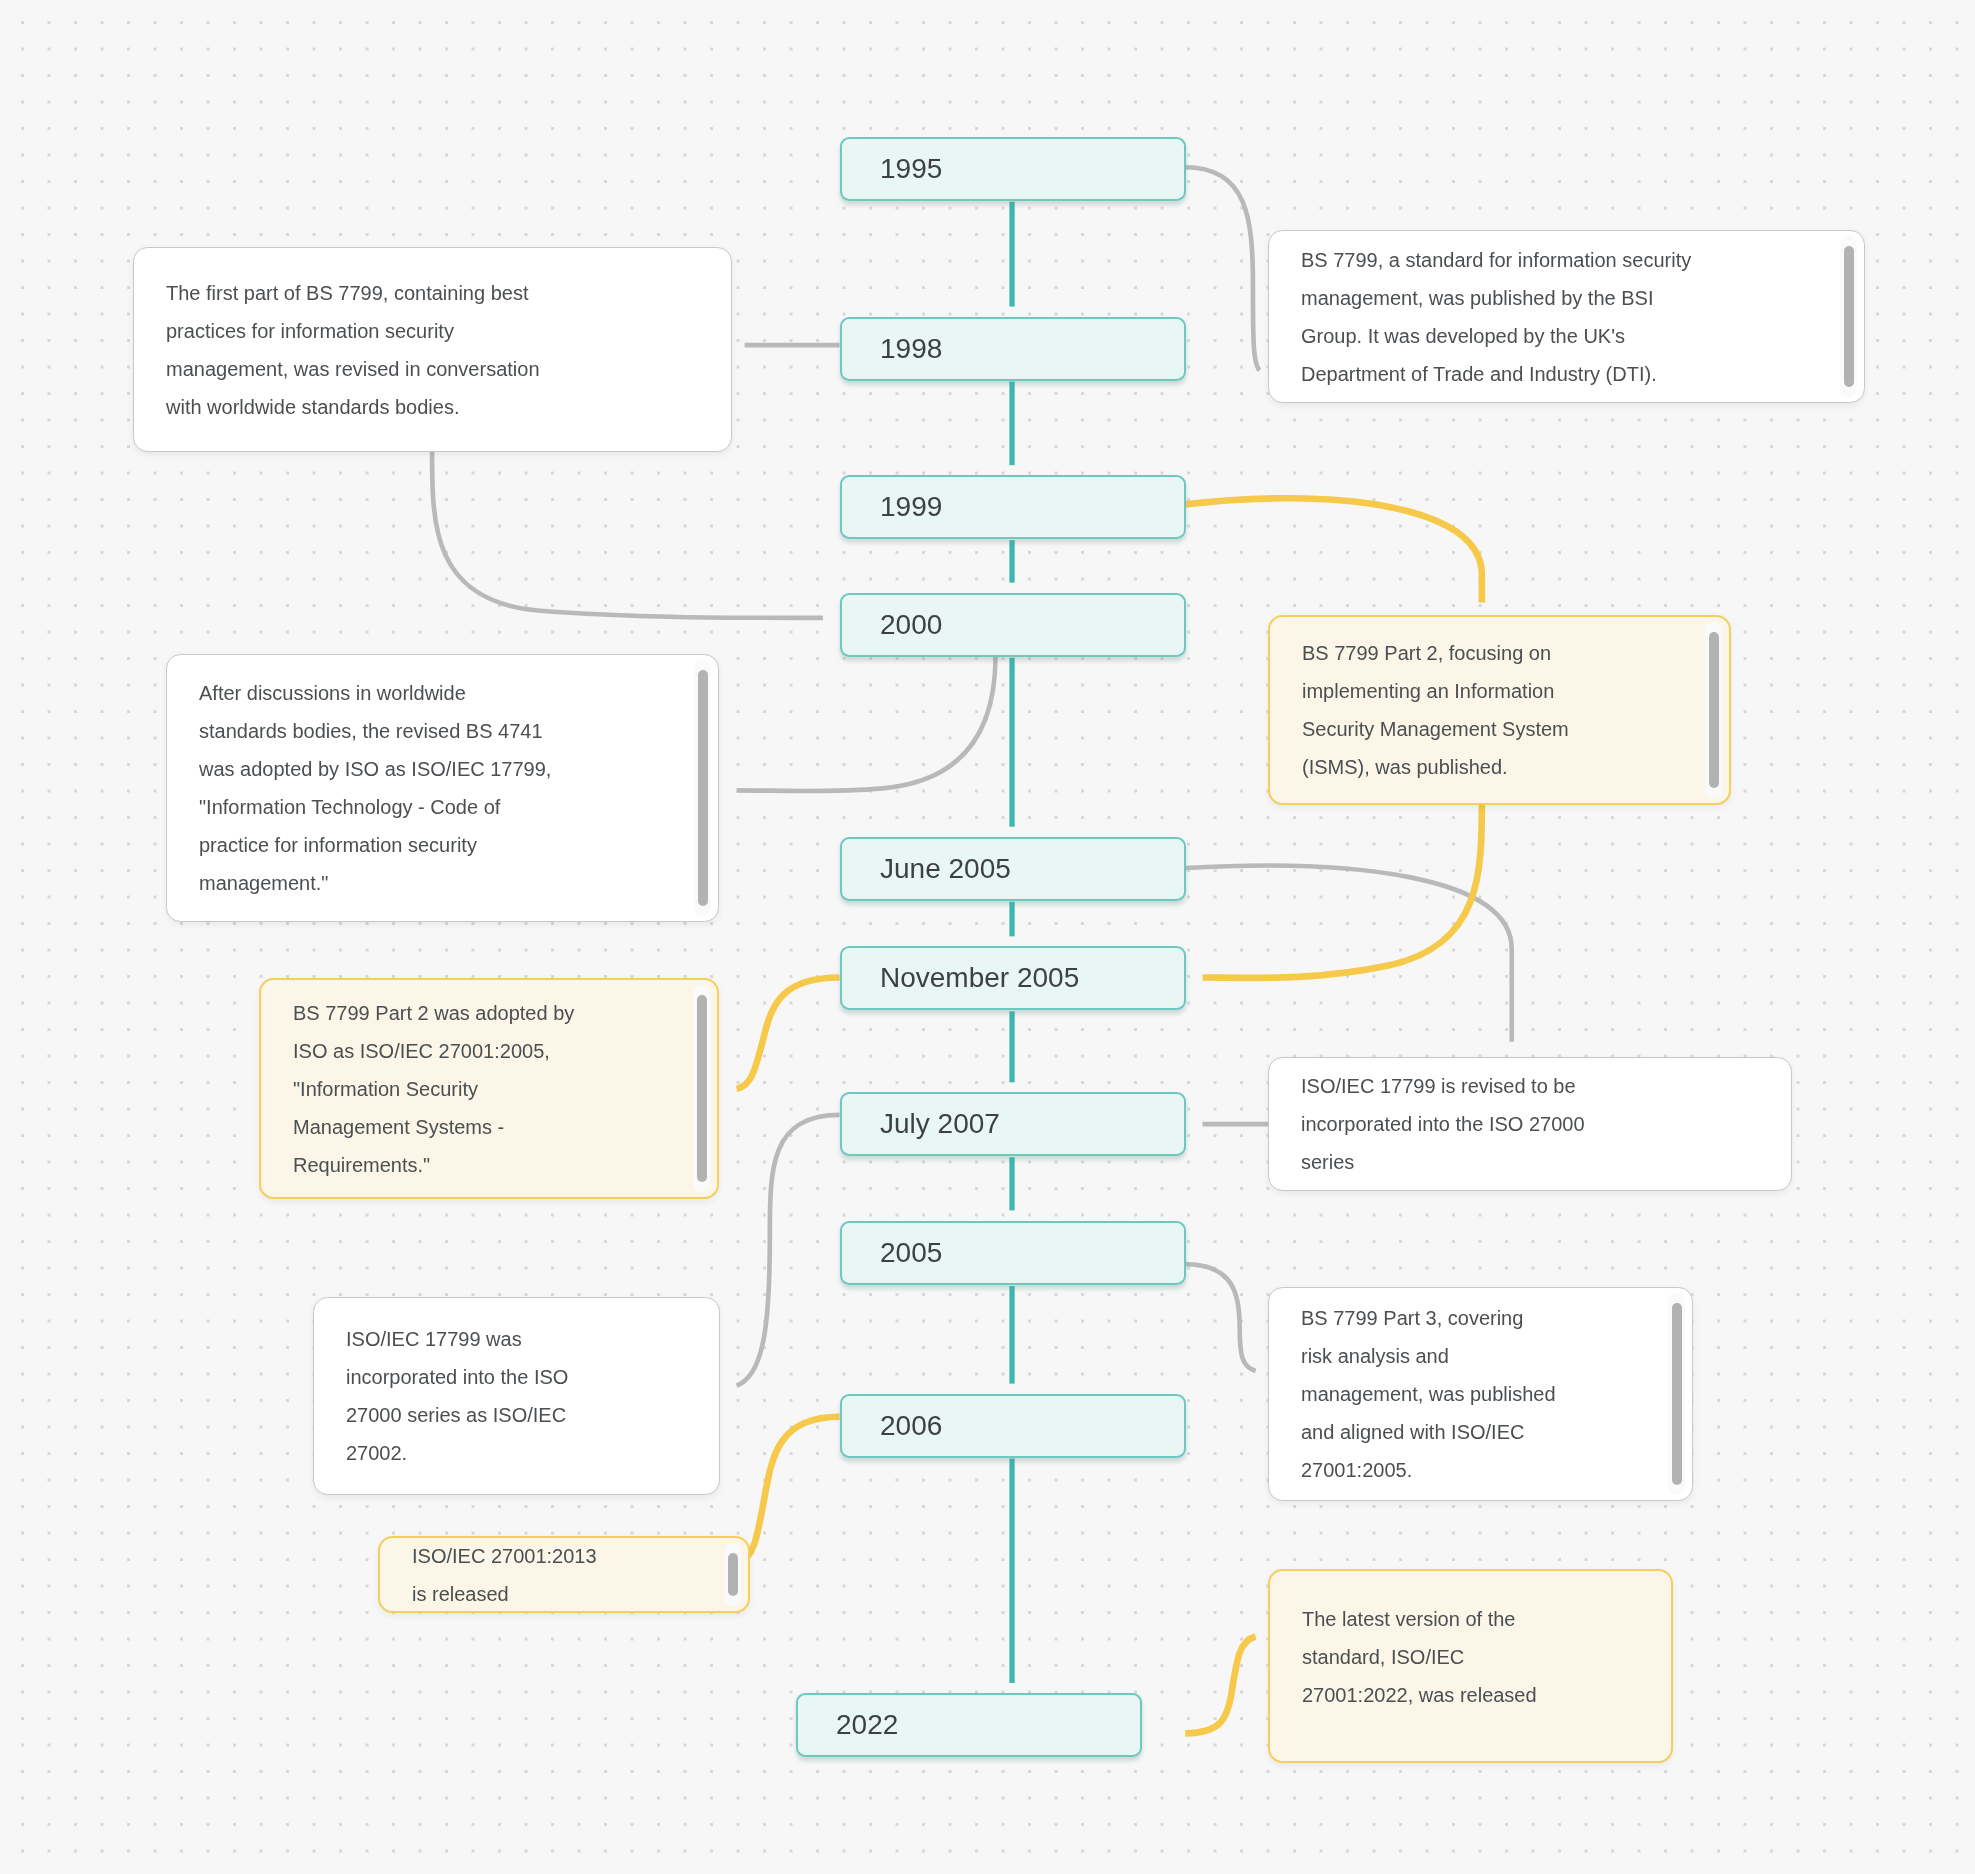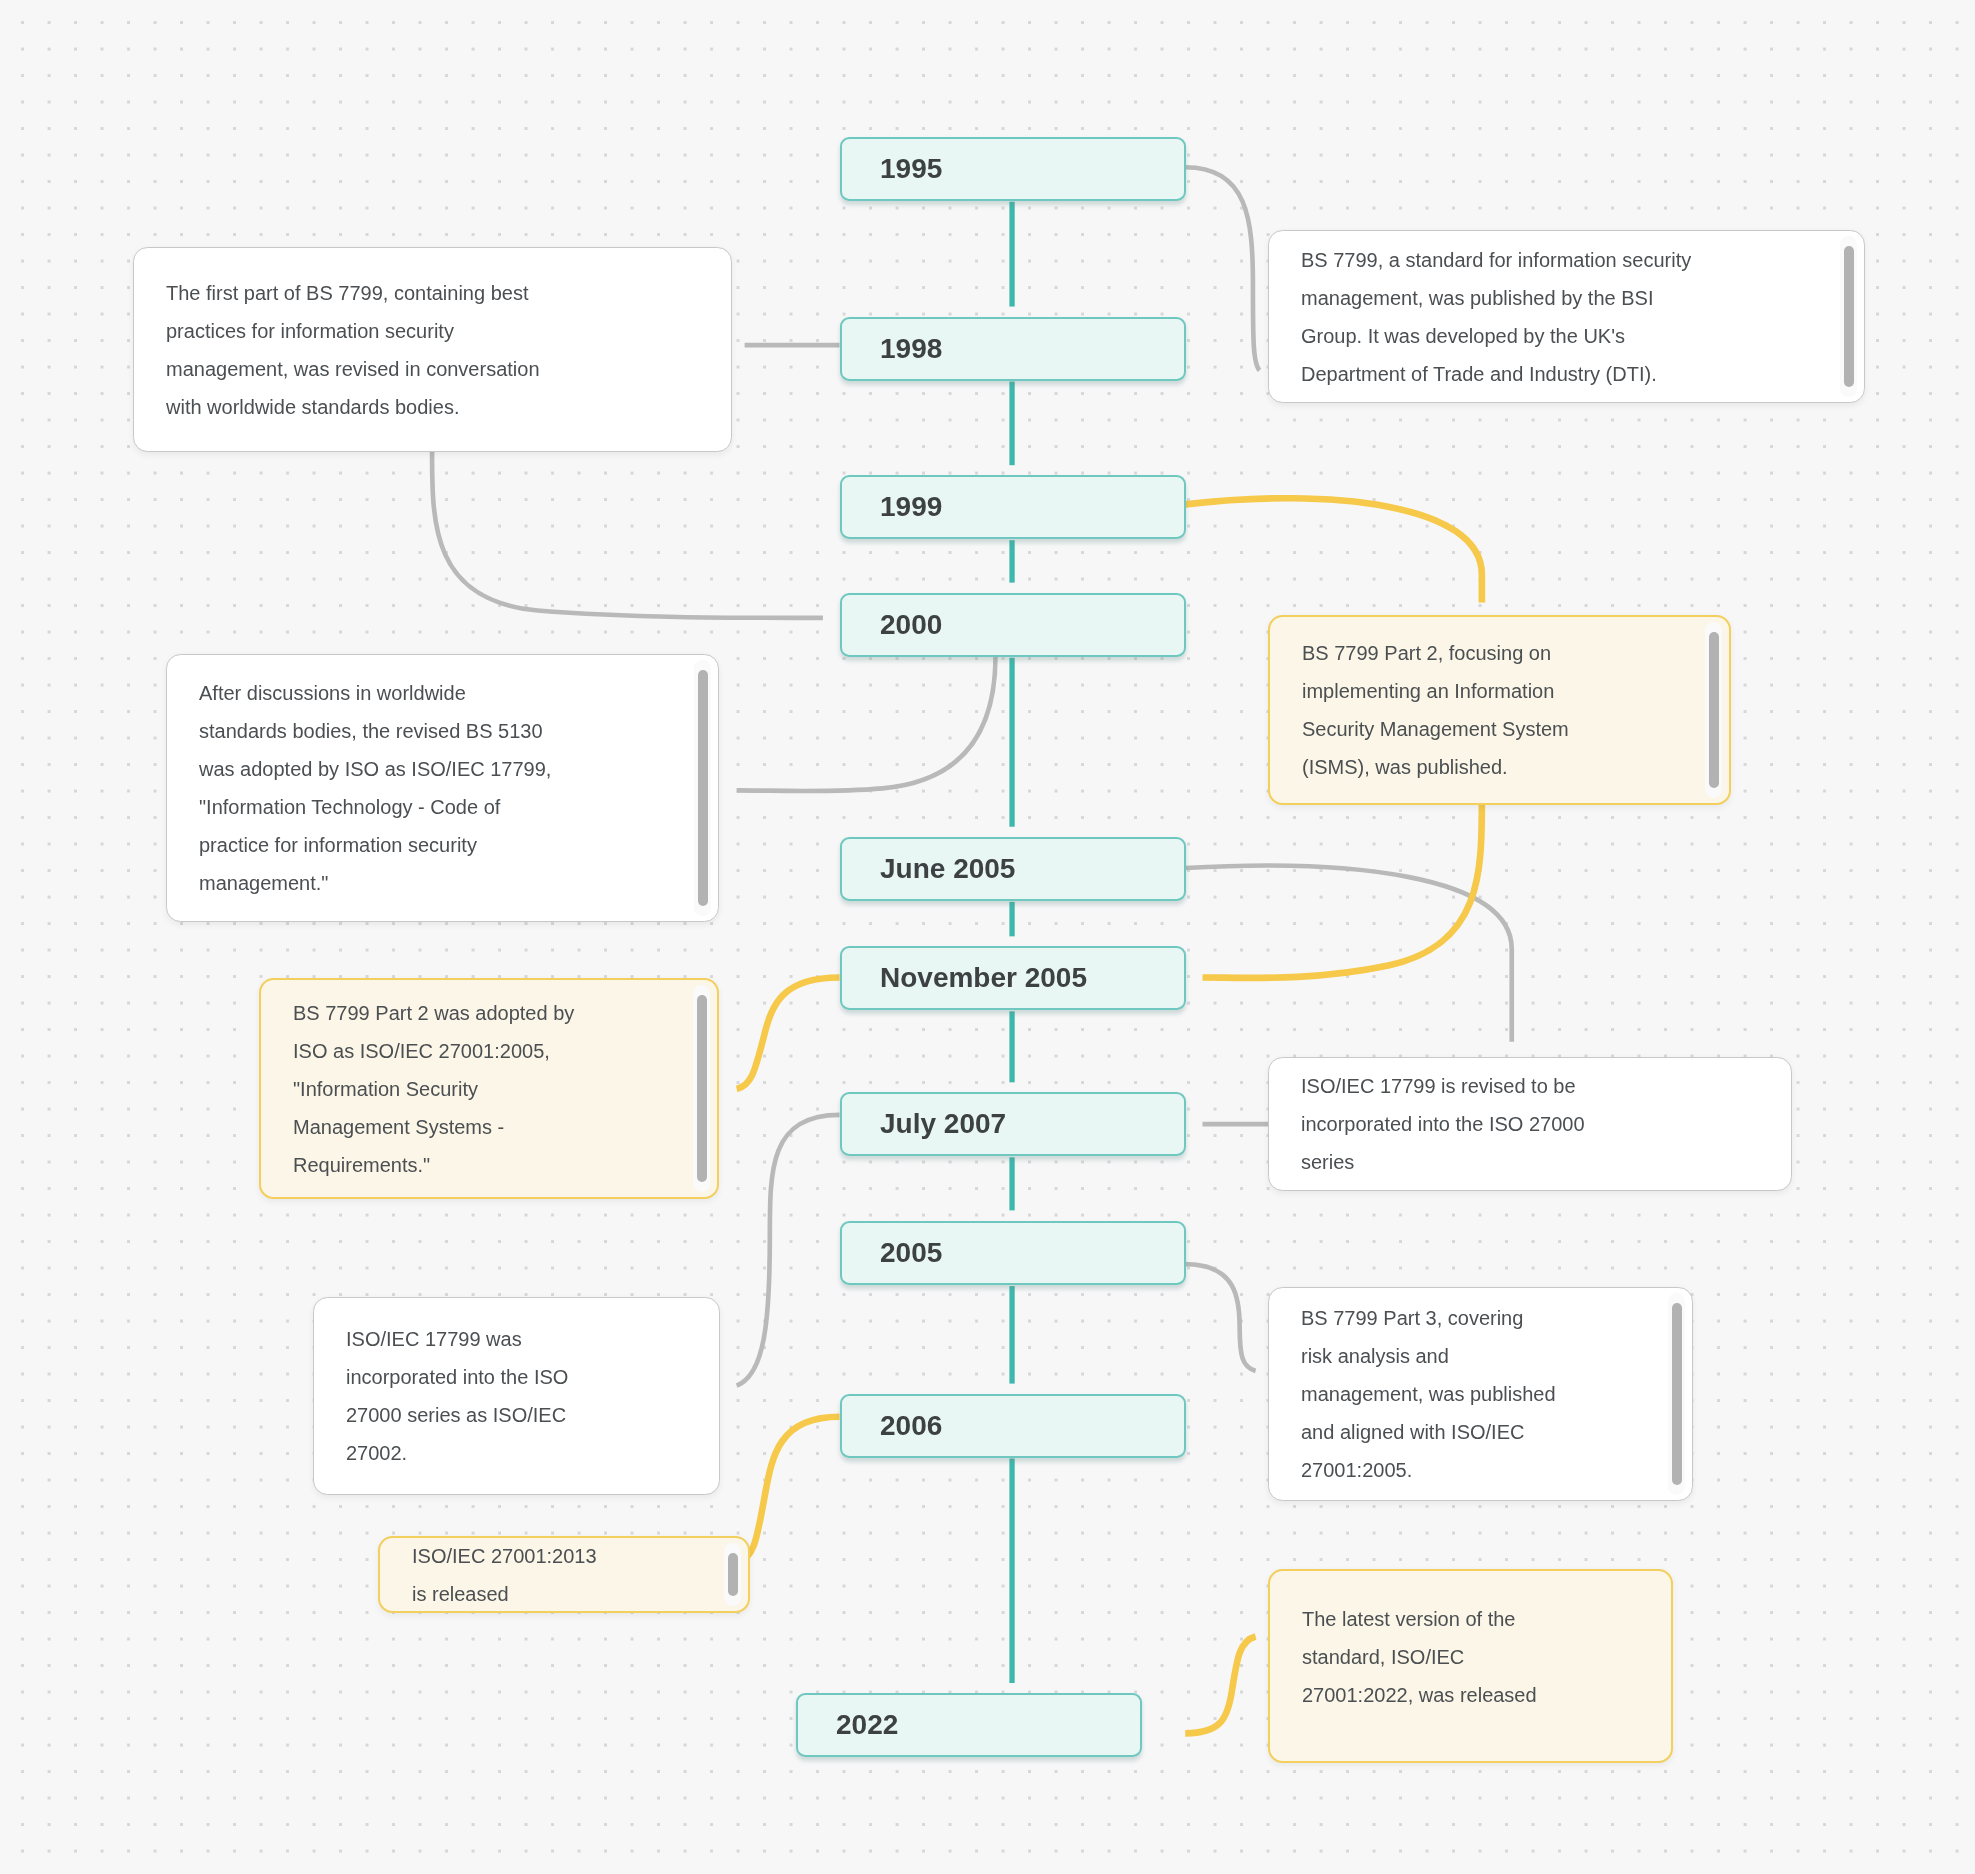--- a/index.html
+++ b/index.html
@@ -13,21 +13,21 @@
   }
   #connector-layer{position:absolute;left:0;top:0;width:1975px;height:1874px;}
   #connector-layer path{fill:none;}
   .conn-teal{stroke:#3eb8ac;stroke-width:8;}
   .conn-gray{stroke:#b9b9b9;stroke-width:7;}
   .conn-yellow{stroke:#f6c94a;stroke-width:10;}
   .node{
     position:absolute;width:346px;height:64px;box-sizing:border-box;
     background:#e9f7f4;border:2px solid #6fc8bf;border-radius:9.3px;
     display:flex;align-items:center;padding-left:38px;
-    font-weight:bold;font-size:28px;color:#3d4144;
+    font-weight:normal;font-size:28px;color:#3d4144;
     box-shadow:0 3.3px 4.6px rgba(100,140,135,.28);
   }
   .callout{
     position:absolute;box-sizing:border-box;border-radius:14.6px;
     display:flex;align-items:center;
     font-size:20px;line-height:38px;color:#4b4f52;
     box-shadow:0 2.7px 6.6px rgba(0,0,0,.06);
   }
   .callout.white{background:#ffffff;border:1.3px solid #c8c8c8;}
   .callout.yellow{background:#fbf6e7;border:2px solid #f3cf5d;}
@@ -138,21 +138,21 @@
 implementing an Information
 Security Management System
 (ISMS), was published.</div>
   <div class="sb-track">
       <div class="sb-thumb"></div>
     </div>
 </div>
 
 <div class="callout white" style="left:166px;top:654px;width:553px;height:268px">
   <div class="callout-text">After discussions in worldwide
-standards bodies, the revised BS 5130
+standards bodies, the revised BS 4741
 was adopted by ISO as ISO/IEC 17799,
 "Information Technology - Code of
 practice for information security
 management."</div>
   <div class="sb-track">
       <div class="sb-thumb"></div>
     </div>
 </div>
 
 <div class="callout yellow" style="left:259px;top:978px;width:460px;height:221px">

